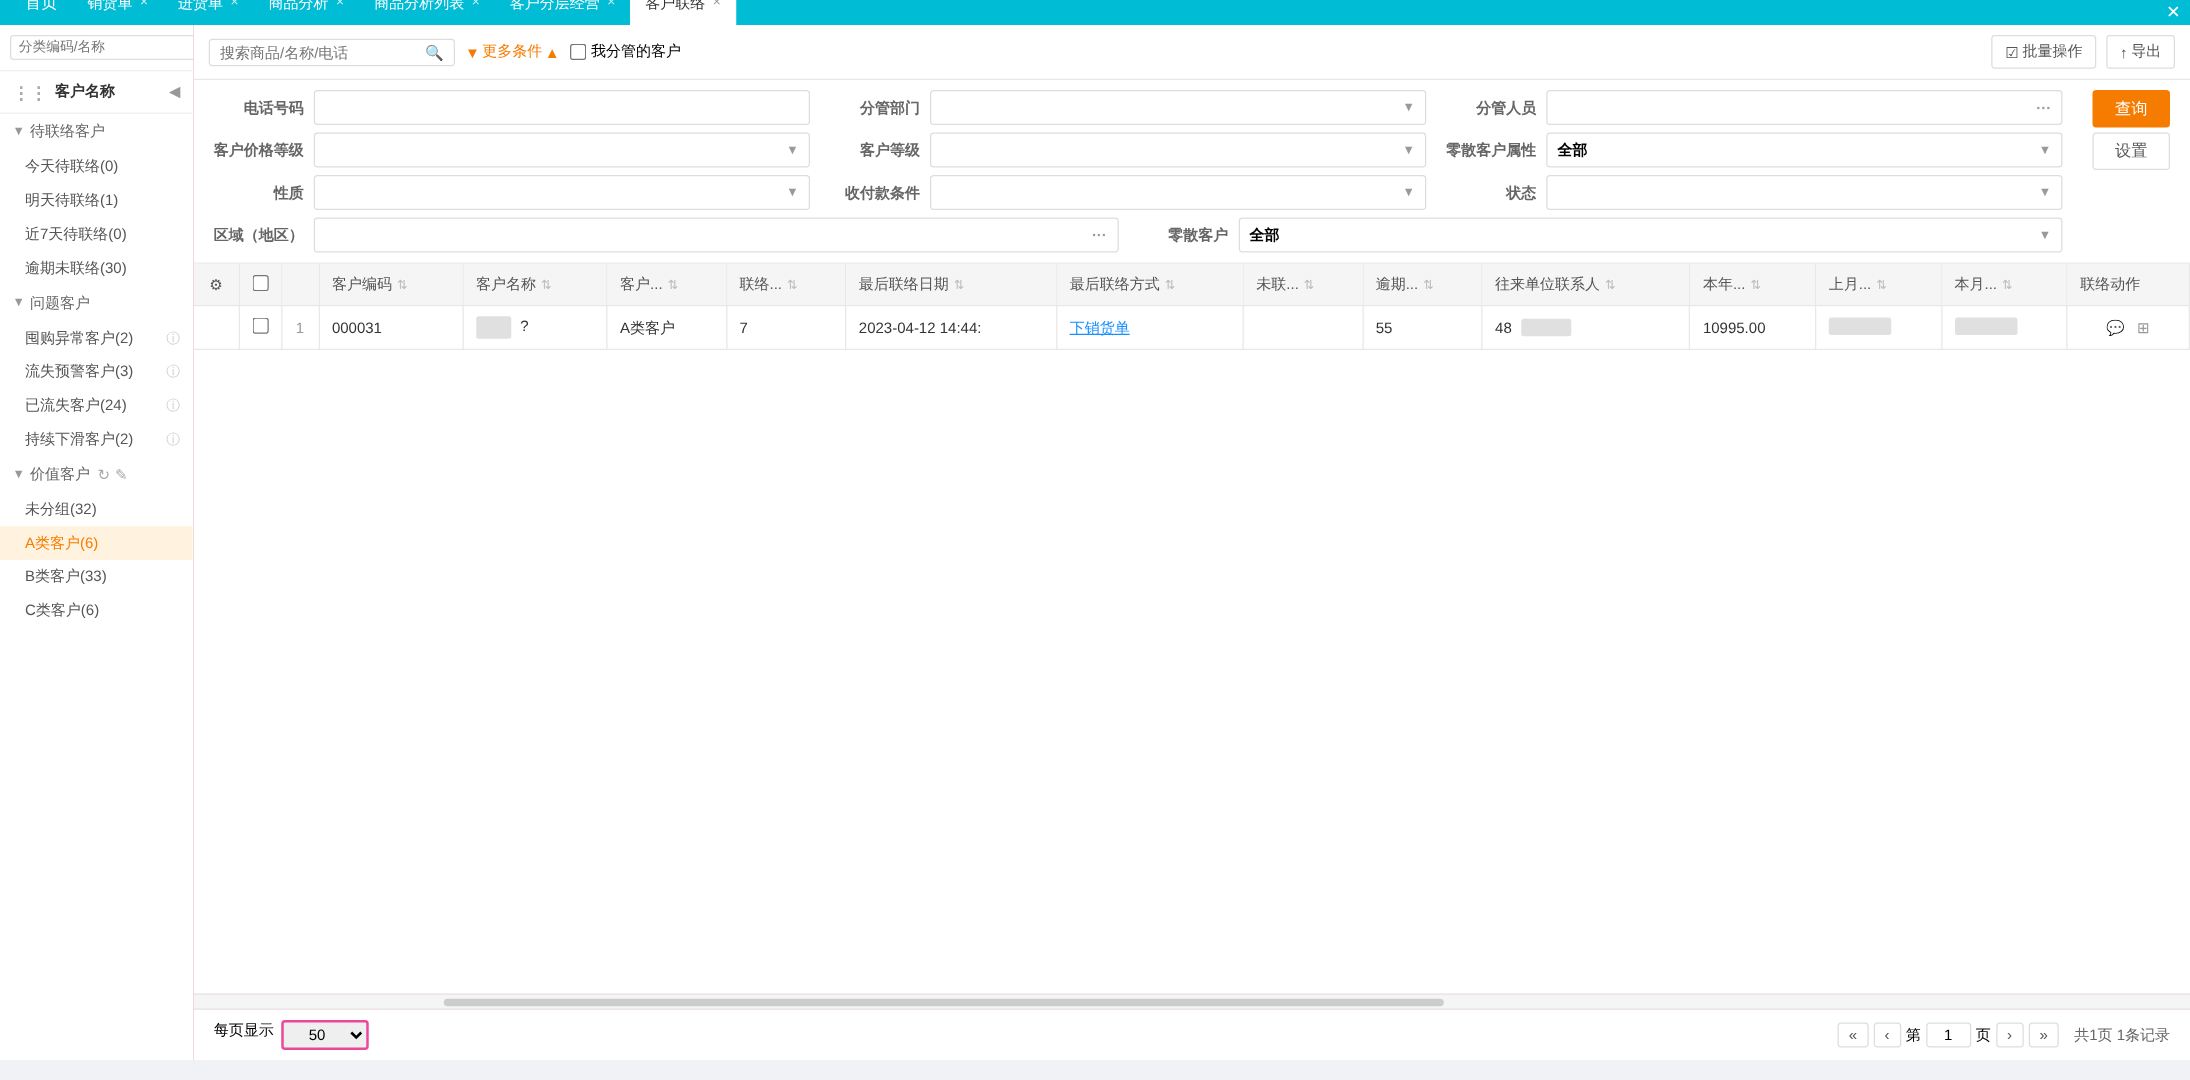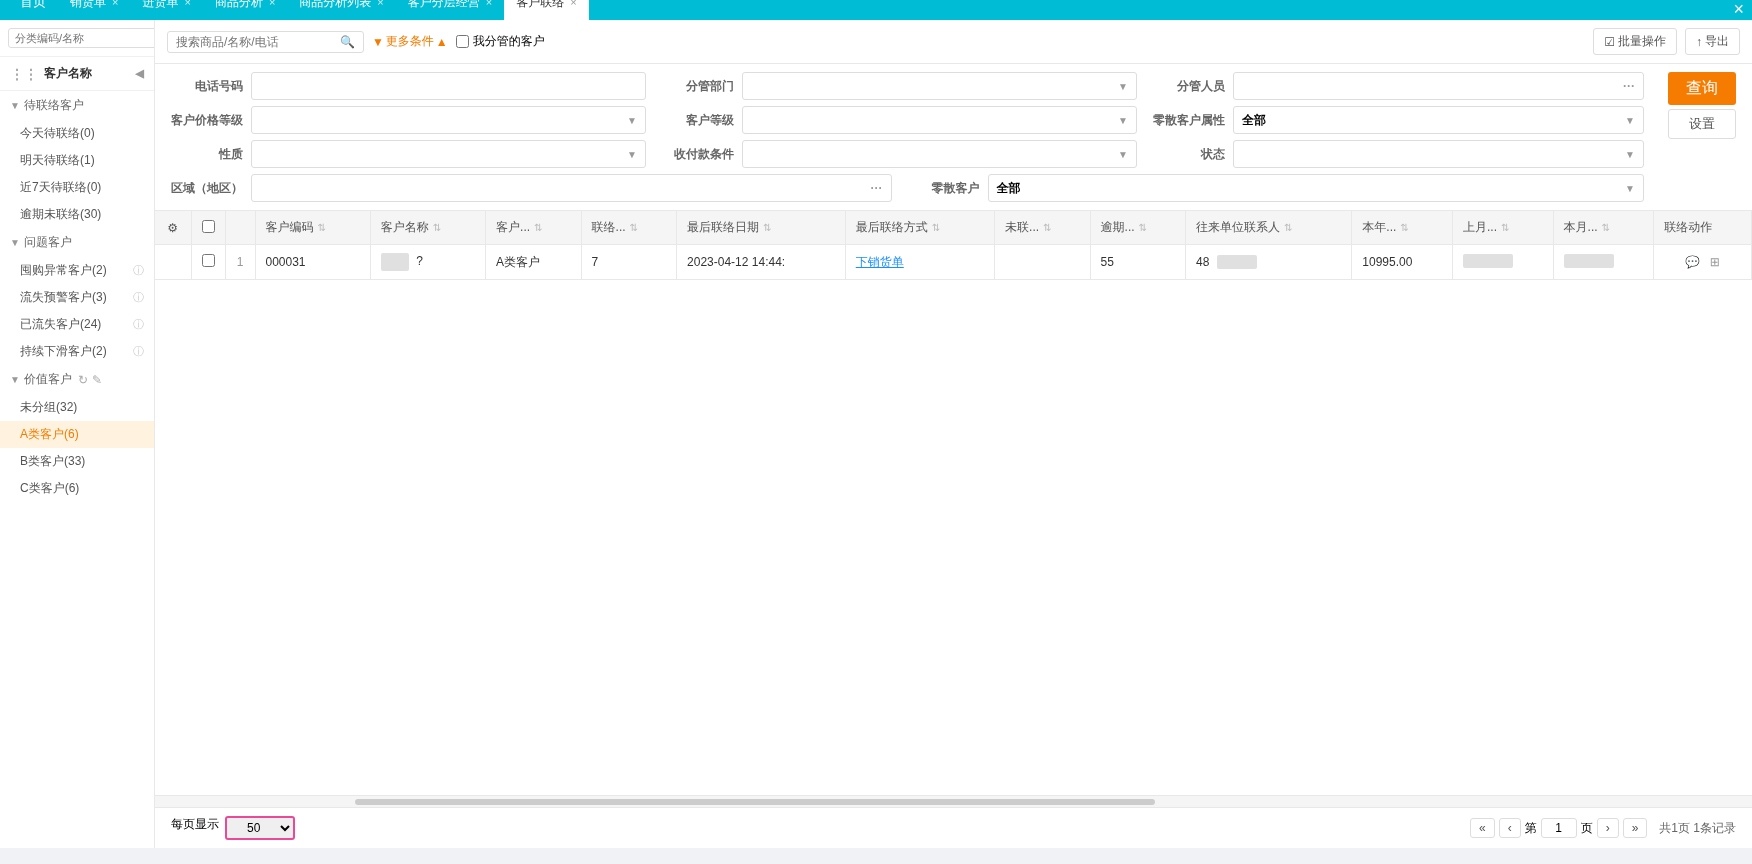--- a/index.html
+++ b/index.html
@@ -47,21 +47,21 @@
 
     
     .adv-filter { background: #fff; border-bottom: 1px solid #e8e8e8; padding: 8px 16px; }
     .adv-filter-row { display: flex; align-items: center; gap: 0; margin-bottom: 6px; }
     .adv-filter-row:last-child { margin-bottom: 0; }
     .filter-field { display: flex; align-items: center; flex: 1; min-width: 0; font-weight: bold; }
     .filter-label { color: #666; white-space: nowrap; min-width: 80px; text-align: right; padding-right: 8px; }
     .filter-input { flex: 1; border: 1px solid #ddd; border-radius: 3px; padding: 4px 8px; font-size: 12px; outline: none; position: relative; display: flex; align-items: center; justify-content: space-between; cursor: pointer; background: #fff; min-height: 28px; }
     .filter-input .caret { color: #999; font-size: 10px; }
     .filter-input.dots-btn { color: #999; }
-    .btn-query { background: #f57c00; color: #fff; border: none; padding: 6px 18px; border-radius: 3px; cursor: pointer; font-size: 16px; }
+    .btn-query { background: #f57c00; color: #fff; border: none; padding: 6px 18px; border-radius: 3px; cursor: pointer; font-size: 13px; }
     .btn-settings { background: #fff; color: #555; border: 1px solid #ddd; padding: 5px 14px; border-radius: 3px; cursor: pointer; font-size: 13px; }
     .query-btn-area { display: flex; flex-direction: column; gap: 4px; margin-left: 16px; }
 
     
     .table-area { flex: 1; background: #fff; overflow: auto; margin: 0; }
     table { width: 100%; border-collapse: collapse; }
     thead tr { background: #f5f5f5; }
     th { padding: 8px 10px; text-align: left; border-bottom: 1px solid #e8e8e8; border-right: 1px solid #e8e8e8; color: #555; font-weight: normal; white-space: nowrap; font-size: 12px; position: sticky; top: 0; background: #f5f5f5; z-index: 1; }
     th .col-header { display: flex; align-items: center; gap: 4px; }
     td { padding: 8px 10px; border-bottom: 1px solid #e8e8e8; border-right: 1px solid #e8e8e8; color: #333; white-space: nowrap; font-size: 12px; }

